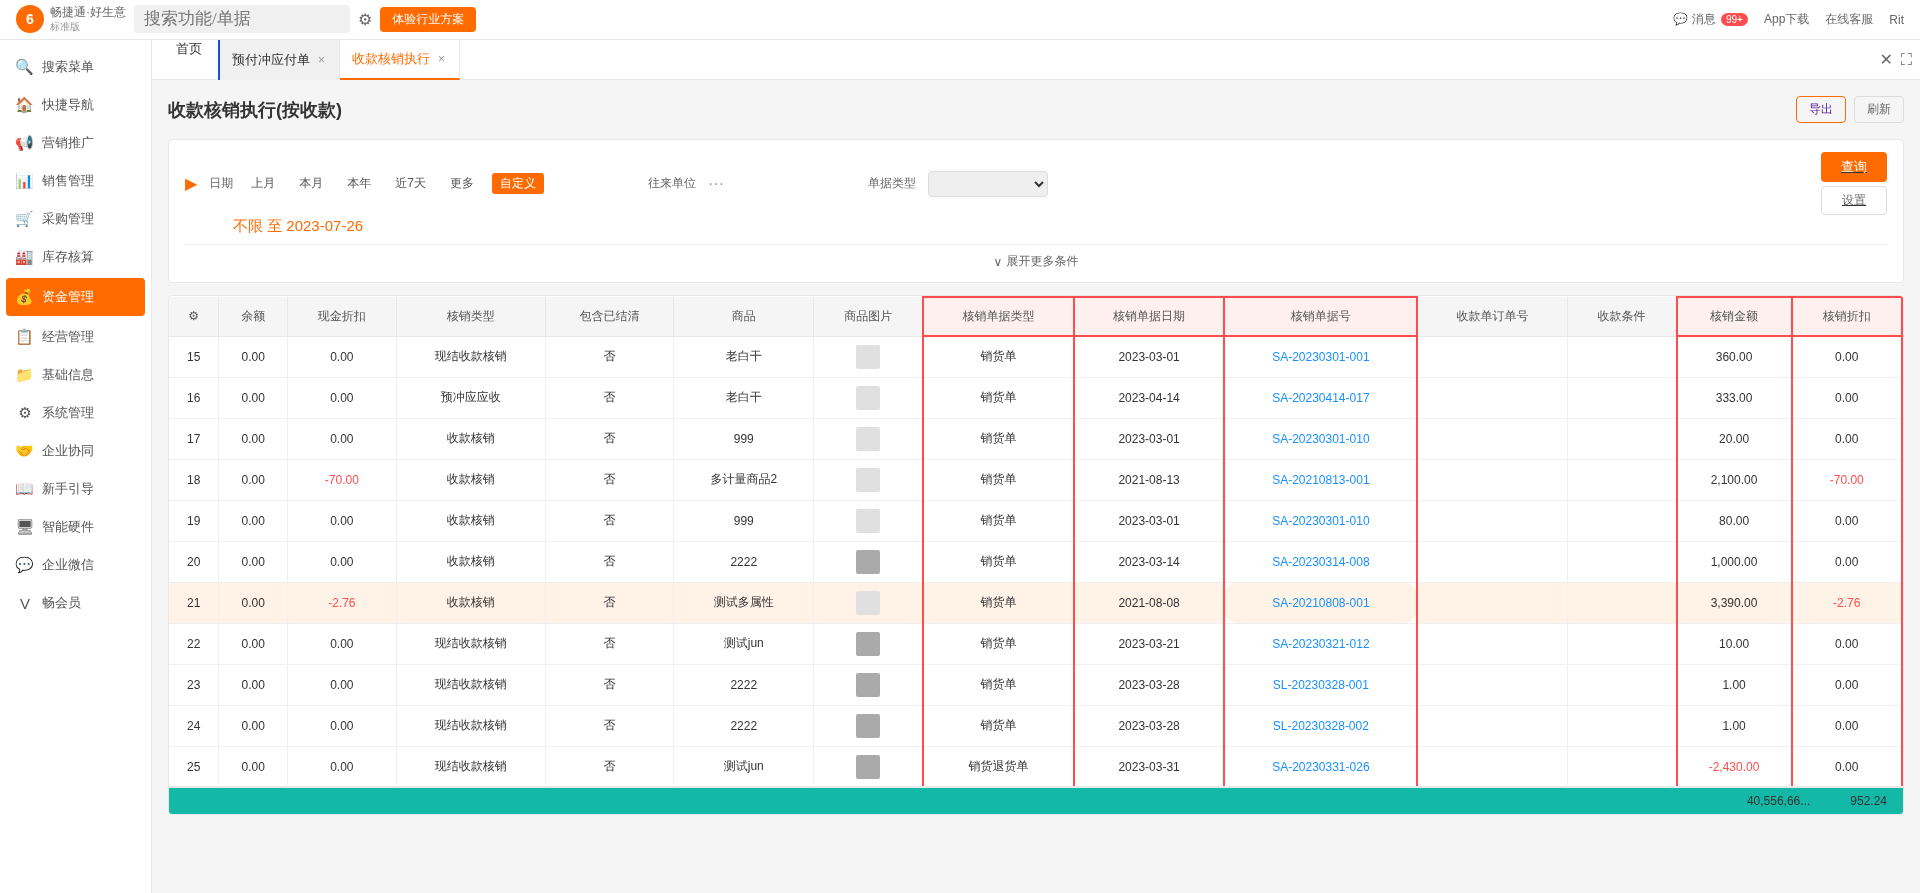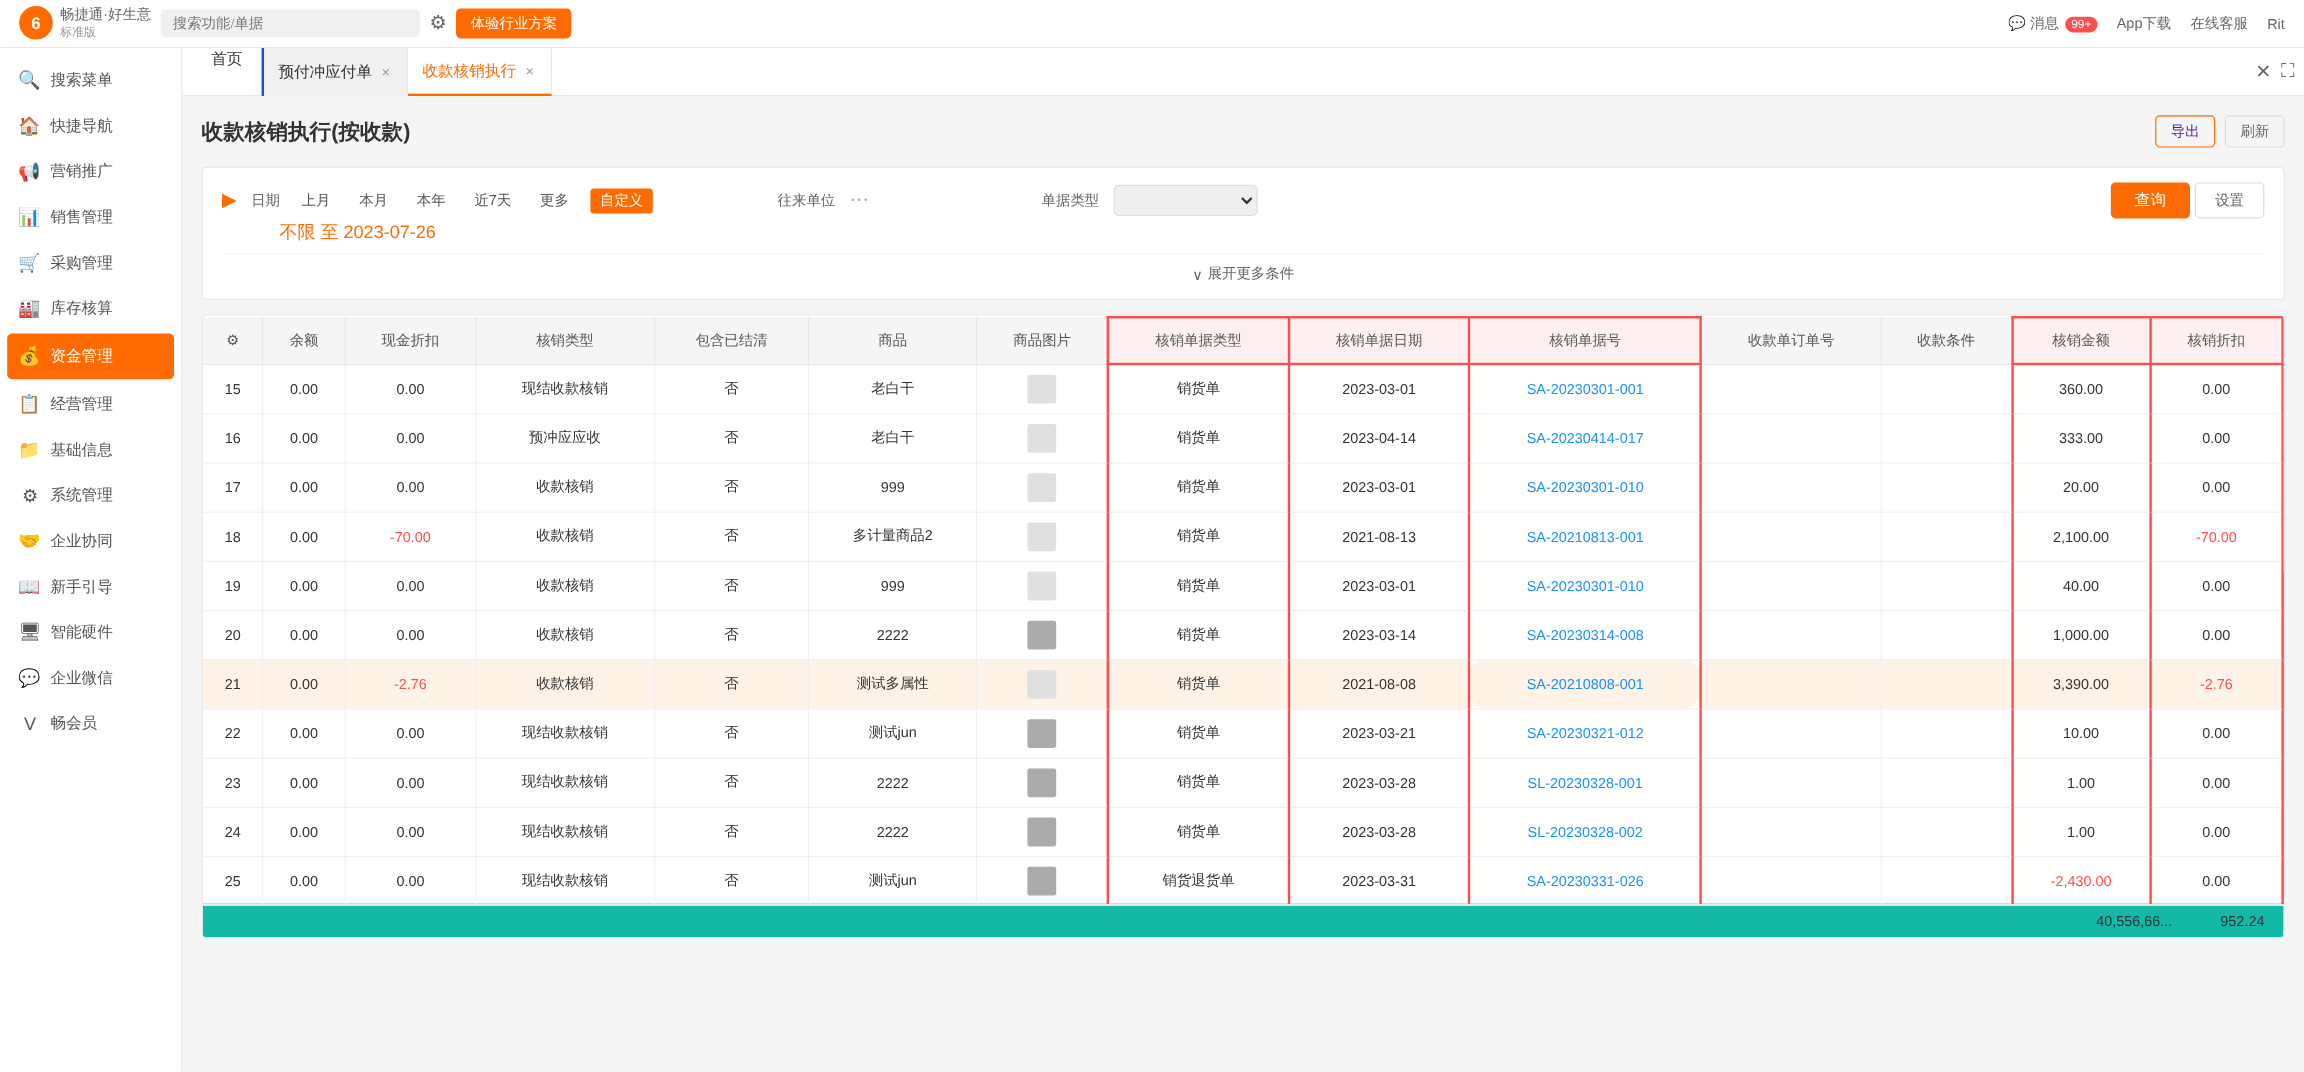--- a/index.html
+++ b/index.html
@@ -13,21 +13,21 @@
       align-items: center;
       padding: 0 16px;
       border-bottom: 1px solid #e8e8e8;
       justify-content: space-between;
     }
     .top-bar-left { display: flex; align-items: center; gap: 8px; }
     .top-bar-logo { display: flex; align-items: center; gap: 6px; }
     .logo-icon { width: 28px; height: 28px; background: #ff6b00; border-radius: 50%; display: flex; align-items: center; justify-content: center; color: white; font-size: 14px; font-weight: bold; }
     .logo-text { font-size: 12px; color: #666; line-height: 1.2; }
     .logo-badge { font-size: 10px; color: #999; }
-    .top-bar-search { background: #f0f0f0; border: none; border-radius: 4px; padding: 4px 60px 4px 10px; color: #999; font-size: 12px; width: 216px; font-family: Liberation Serif, serif; }
+    .top-bar-search { background: #f0f0f0; border: none; border-radius: 4px; padding: 4px 60px 4px 10px; color: #999; font-size: 17px; width: 216px; font-family: Liberation Serif, serif; }
     .top-bar-btn { background: #ff6b00; color: white; border: none; border-radius: 4px; padding: 4px 12px; font-size: 12px; cursor: pointer; }
     .top-bar-right { display: flex; align-items: center; gap: 16px; font-size: 12px; color: #666; }
     .badge { background: #ff4d4f; color: white; border-radius: 10px; padding: 1px 5px; font-size: 10px; margin-left: 2px; }
     .settings-icon { color: #666; cursor: pointer; font-size: 16px; }
 
     
     .main-layout { display: flex; height: calc(893px - 40px); }
 
     
     .sidebar {
@@ -295,21 +295,21 @@
           <button class="filter-custom">自定义</button>
           <span style="display:inline-block; width: 80px;"></span>
           <span class="filter-label">往来单位</span>
           <span class="filter-dots">···</span>
           <span style="display:inline-block; width: 120px;"></span>
           <span class="filter-label">单据类型</span>
           <select class="filter-select">
             <option></option>
           </select>
           <span style="flex:1;"></span>
-          <div style="display:flex; flex-direction:row; gap:4px;">
+          <div style="display:flex; flex-direction:column; gap:4px;text-decoration:underline;">
             <button class="btn-query">查询</button>
             <button class="btn-settings">设置</button>
           </div>
         </div>
         <div style="padding-left: 48px; margin-top: 2px;">
           <span class="filter-date-note">不限 至 2023-07-26</span>
         </div>
         <div class="filter-expand">
           <span>∨</span>
           <span>展开更多条件</span>
@@ -410,21 +410,21 @@
     <td>0.00</td>
     <td>收款核销</td>
     <td>否</td>
     <td>999</td>
     <td><span class="img-placeholder "></span></td>
     <td style="border-left:2px solid #ff4d4f; border-right:2px solid #ff4d4f; ">销货单</td>
     <td style="border-left:2px solid #ff4d4f; border-right:2px solid #ff4d4f; ">2023-03-01</td>
     <td style="border-left:2px solid #ff4d4f; border-right:2px solid #ff4d4f; "><a class="link-text">SA-20230301-010</a></td>
     <td></td>
     <td></td>
-    <td style="border-left:2px solid #ff4d4f; border-right:2px solid #ff4d4f;  ">40.00</td>
+    <td style="border-left:2px solid #ff4d4f; border-right:2px solid #ff4d4f;  ">80.00</td>
     <td style="border-left:2px solid #ff4d4f; border-right:2px solid #ff4d4f;  ">0.00</td>
   </tr>
                 <tr>
     <td>20</td>
     <td>0.00</td>
     <td>0.00</td>
     <td>收款核销</td>
     <td>否</td>
     <td>2222</td>
     <td><span class="img-placeholder has-img"></span></td>

